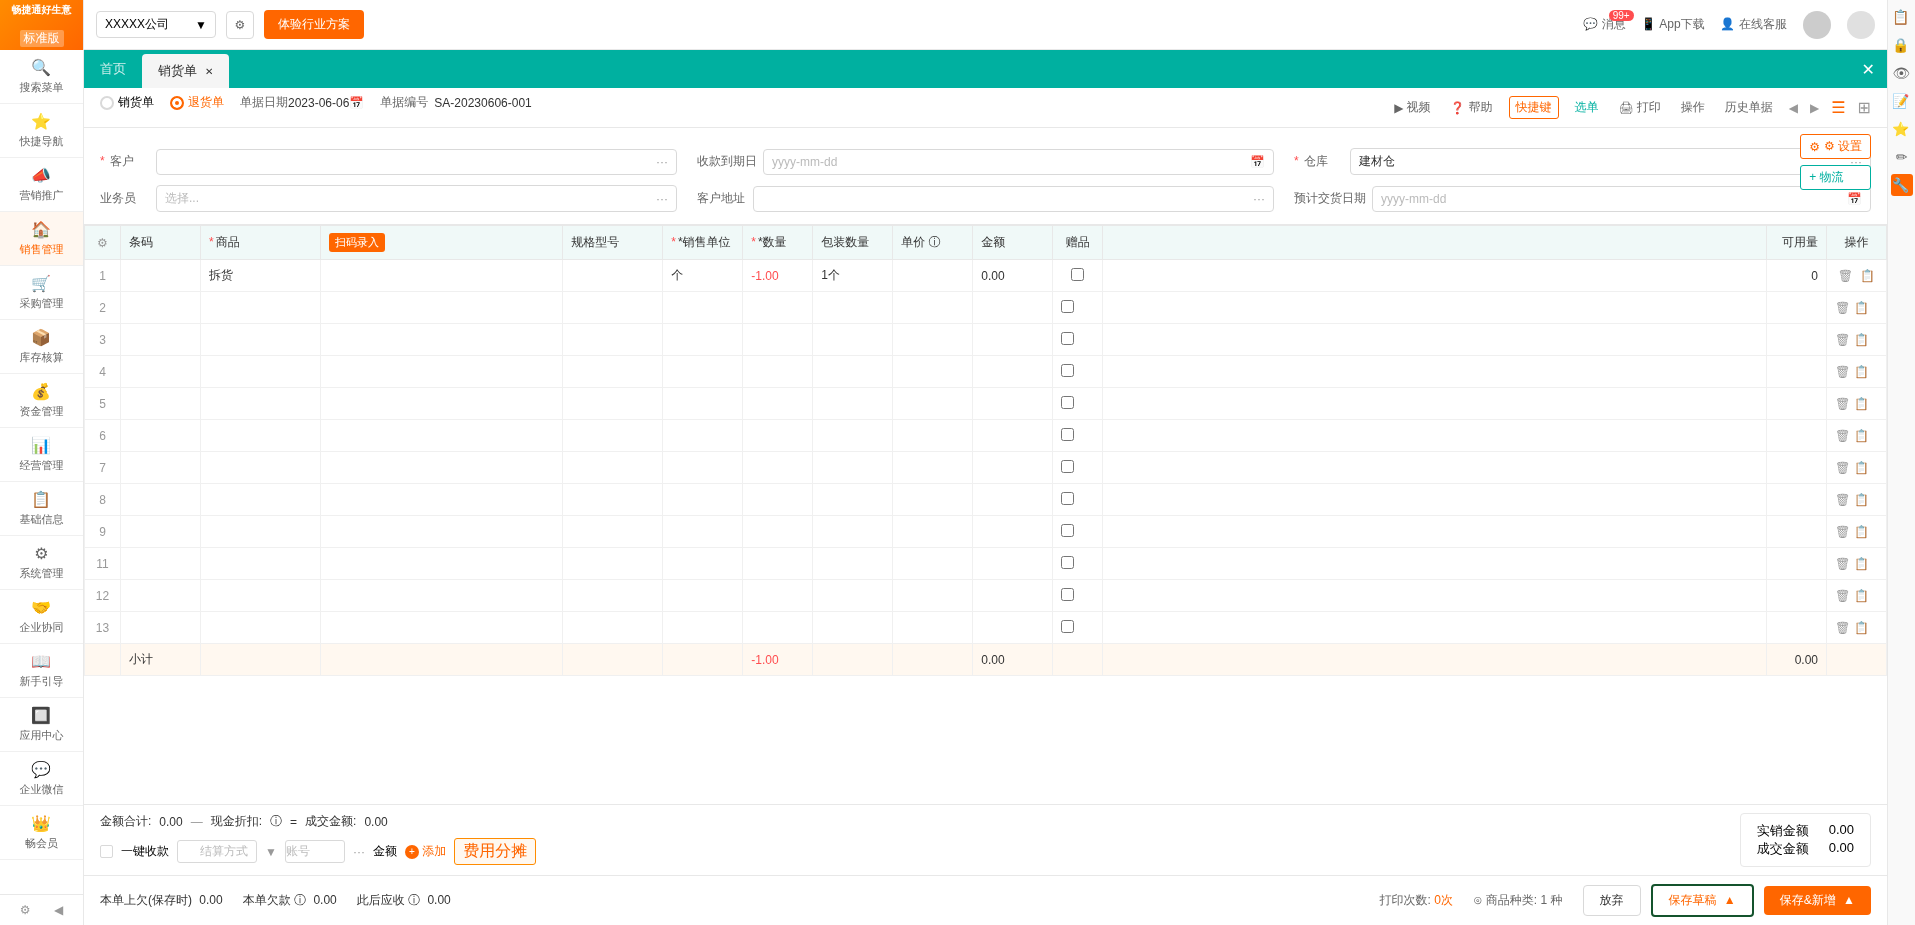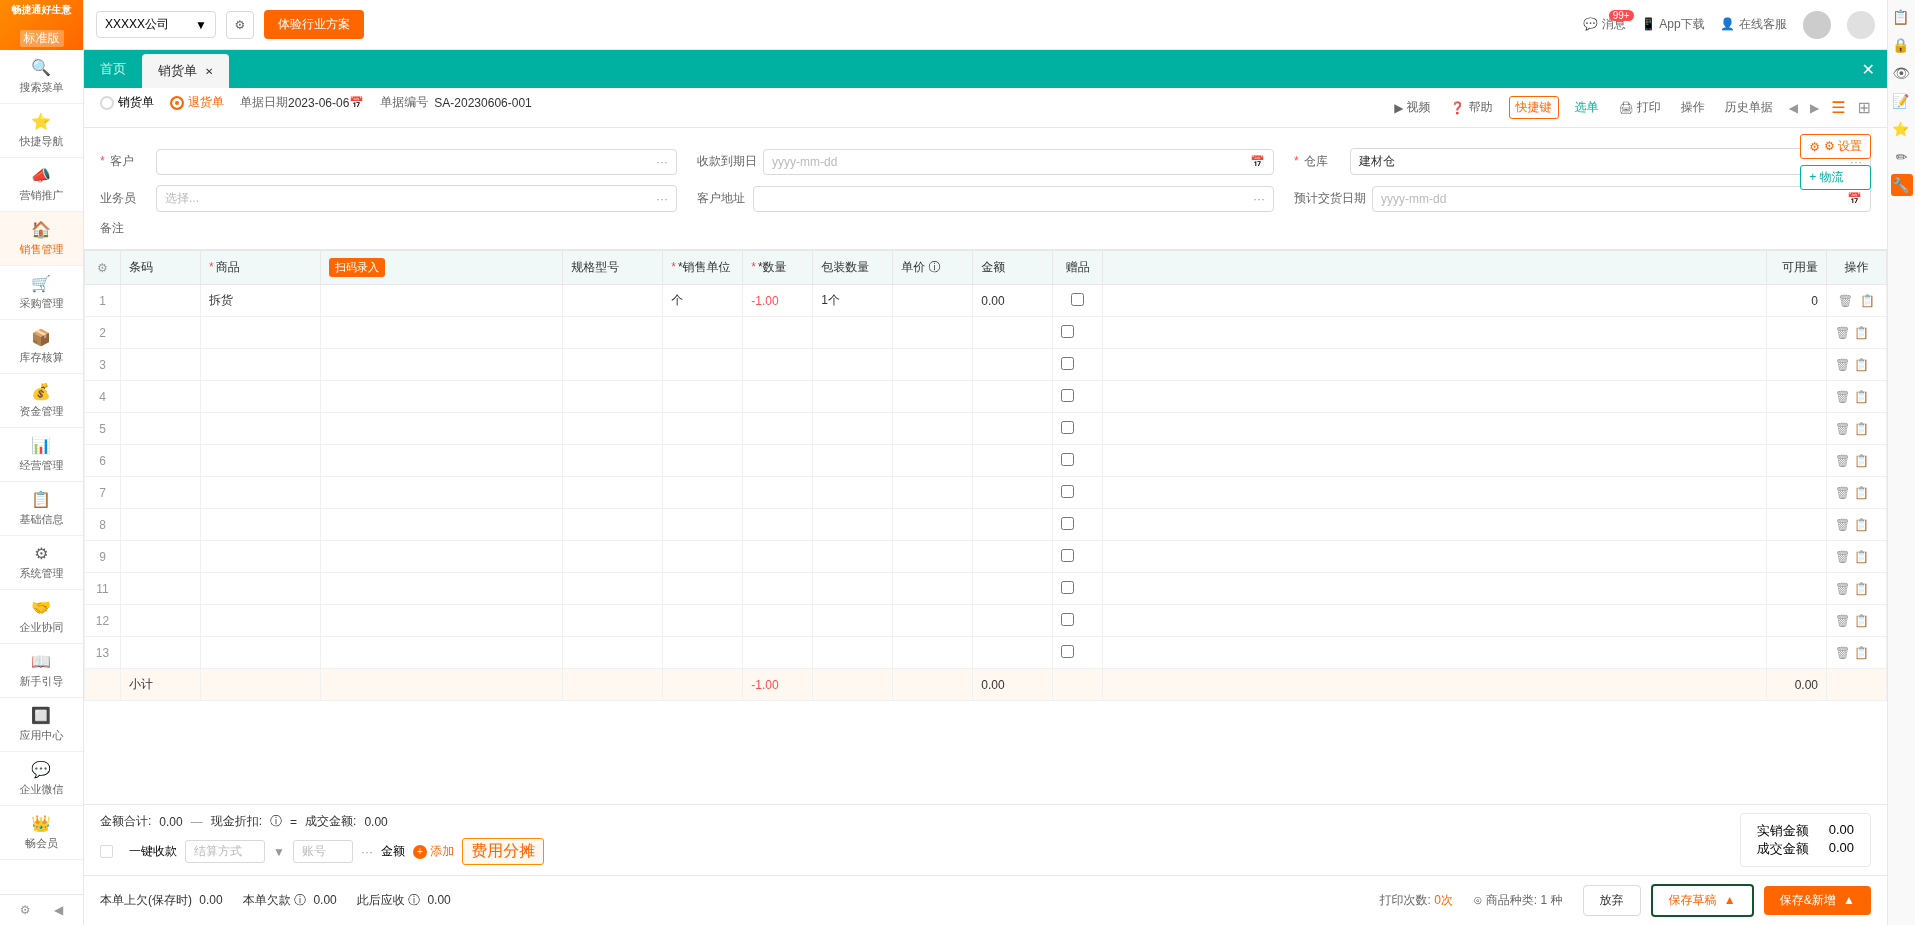--- a/index.html
+++ b/index.html
@@ -85,21 +85,21 @@
 
     
     .total-row { background: #fff8f0; }
     .total-row td { font-weight: 500; }
 
     
     .bottom-panel { background: white; padding: 8px 16px; border-top: 1px solid #e8e8e8; }
     .amount-row { display: flex; align-items: center; gap: 8px; font-size: 12px; color: #333; }
     .amount-row .dash { color: #999; }
     .payment-row { display: flex; align-items: center; gap: 8px; margin-top: 8px; font-size: 12px; }
-    .checkbox-label { display: flex; align-items: center; gap: 16px; font-family: Liberation Mono, monospace; }
+    .checkbox-label { display: flex; align-items: center; gap: 8px; font-family: Liberation Mono, monospace; }
     .mini-checkbox { width: 13px; height: 13px; border: 1px solid #d9d9d9; border-radius: 2px; }
     .fee-btn { background: #fff8f0; border: 1px solid #ff8c00; color: #ff6600; border-radius: 3px; padding: 2px 8px; cursor: pointer; font-size: 16px; }
 
     
     .footer { background: white; padding: 8px 16px; border-top: 1px solid #e8e8e8; display: flex; align-items: center; gap: 20px; }
     .footer-left { display: flex; gap: 20px; flex: 1; font-size: 12px; color: #333; }
     .footer-right { display: flex; align-items: center; gap: 10px; }
     .footer-btn { border: 1px solid #d9d9d9; background: white; color: #333; padding: 6px 16px; border-radius: 4px; cursor: pointer; font-size: 12px; }
     .footer-btn.primary { background: white; border: 2px solid #14532d; color: #ff6600; }
     .footer-btn.save-new { background: #ff6600; color: white; border: none; border-radius: 4px; padding: 6px 16px; cursor: pointer; font-size: 12px; }
@@ -346,23 +346,20 @@
 
         <div class="form-row">
           <span class="form-label">预计交货日期</span>
           <div class="form-input placeholder" style="flex:1;">
             <span>yyyy-mm-dd</span>
             <span style="margin-left:auto;">📅</span>
           </div>
         </div>
       </div>
 
-      <div class="form-row" style="margin-top:8px;">
-        <span class="form-label">备注</span>
-      </div>
     </div>
 
     <div class="table-wrap">
       <table>
         <thead>
           <tr>
             <th class="col-num">⚙</th>
             <th class="col-barcode">条码</th>
             <th class="col-product required-col">商品</th>
             <th><button class="scan-btn">扫码录入</button></th>
@@ -608,23 +605,23 @@
             <span>ⓘ</span>
             <span>=</span>
             <span>成交金额:</span>
             <span>0.00</span>
           </div>
           <div class="payment-row">
             <label class="checkbox-label">
               <span class="mini-checkbox"></span>
               <span>一键收款</span>
             </label>
-            <span style="color:#bbb;border:1px solid #d9d9d9;border-radius:3px;padding:2px 8px;min-width:80px;display:inline-block;cursor:pointer;">结算方式</span>
+            <span style="color:#bbb;border:1px solid #d9d9d9;border-radius:3px;padding:2px 8px;min-width:80px;display:inline-block;cursor:pointer;text-align:right;">结算方式</span>
             <span style="cursor:pointer;color:#999;">▼</span>
-            <span style="color:#bbb;border:1px solid #d9d9d9;border-radius:3px;padding:2px 8px;min-width:60px;display:inline-block;cursor:pointer;">账号</span>
+            <span style="color:#bbb;border:1px solid #d9d9d9;border-radius:3px;padding:2px 0;min-width:60px;display:inline-block;cursor:pointer;">账号</span>
             <span style="color:#999;cursor:pointer;">···</span>
             <span>金额</span>
             <span style="cursor:pointer;color:#ff6600;">
               <span style="background:#ff6600;color:white;border-radius:50%;width:14px;height:14px;display:inline-flex;align-items:center;justify-content:center;font-size:10px;">+</span>
               <span>添加</span>
             </span>
             <button class="fee-btn" style="border:1px solid #ff8c00;color:#ff6600;background:#fff8f0;border-radius:3px;padding:2px 8px;cursor:pointer;">费用分摊</button>
           </div>
         </div>
 

